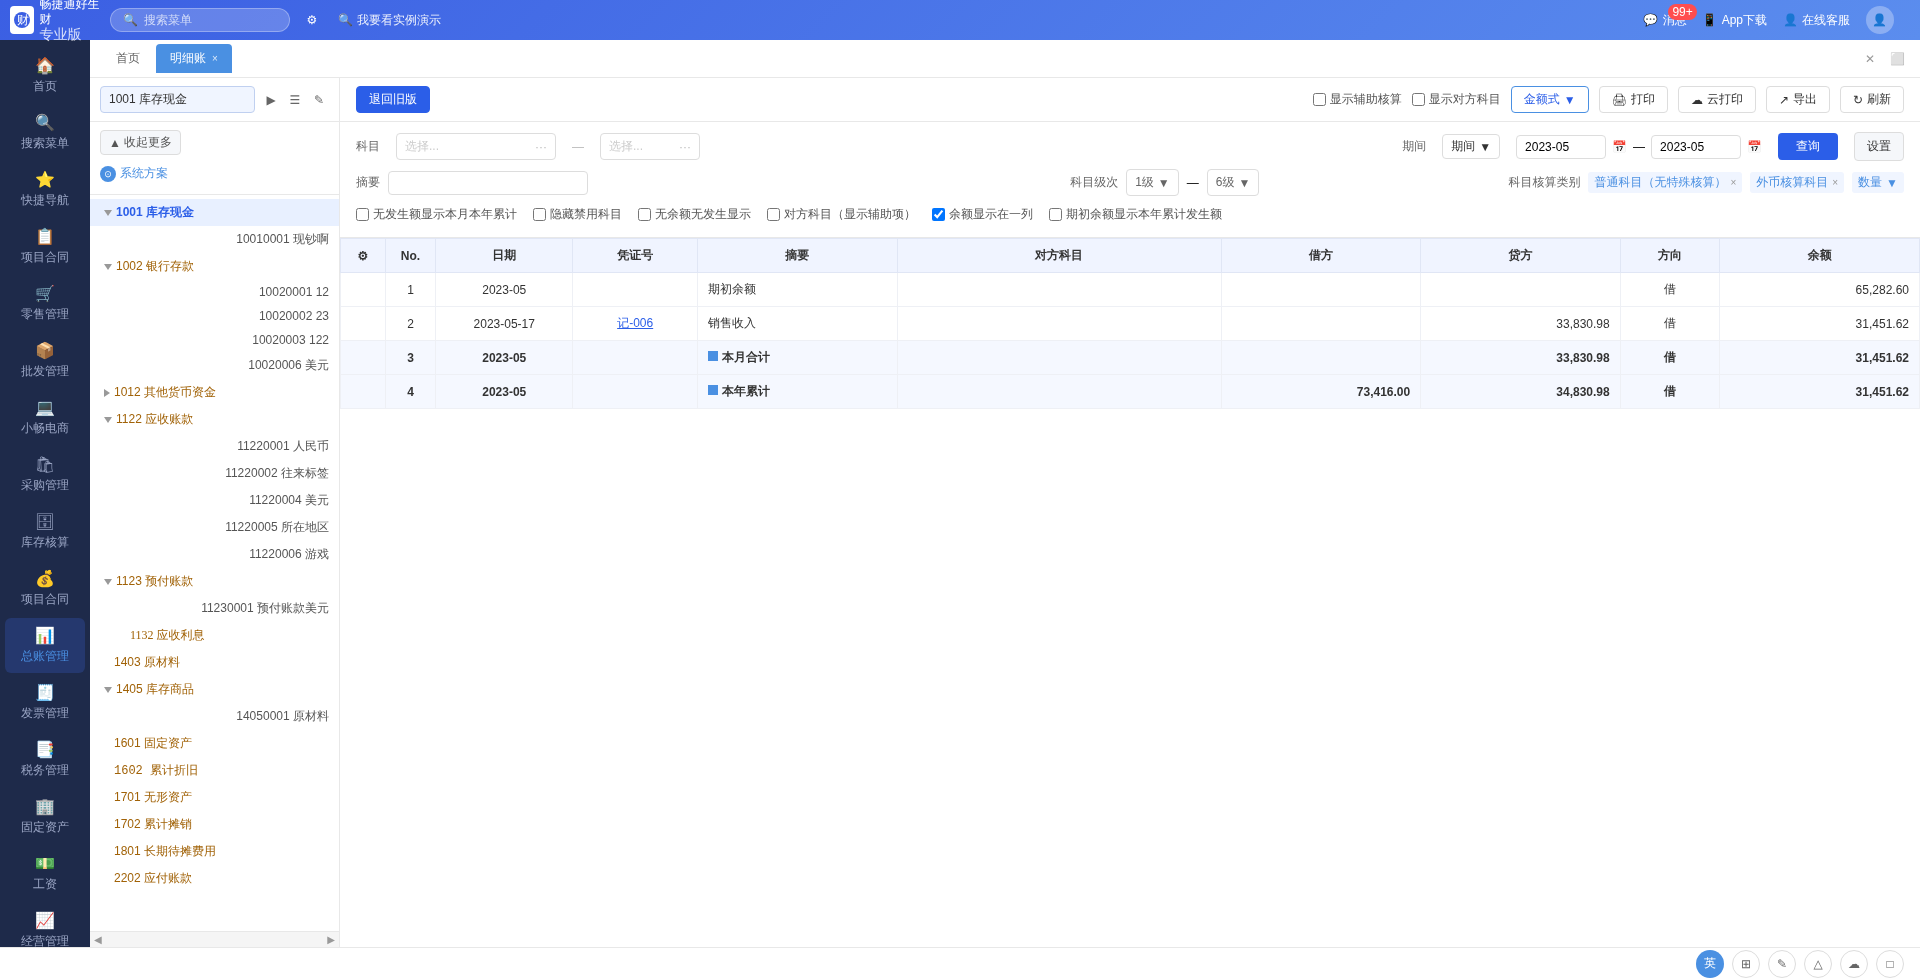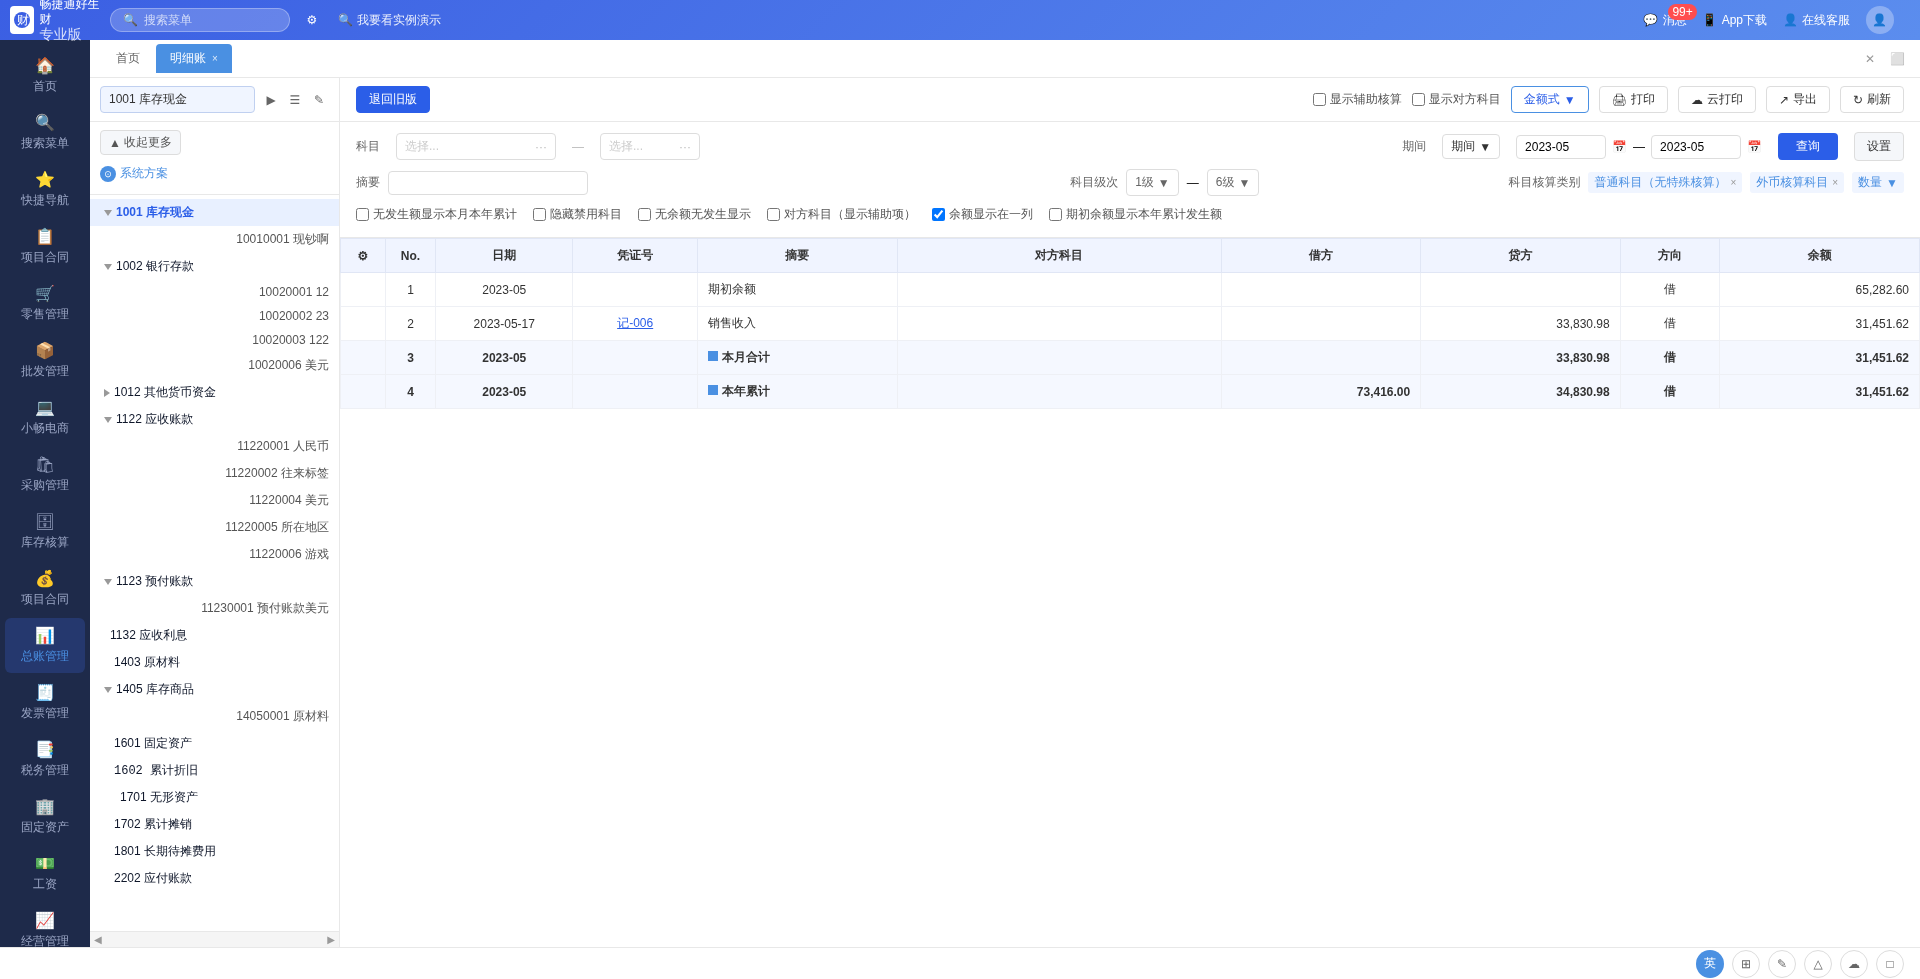--- a/index.html
+++ b/index.html
@@ -143,21 +143,21 @@
     .left-panel-icons { display: flex; gap: 4px; align-items: center; }
     .left-panel-icon { width: 20px; height: 20px; display: flex; align-items: center; justify-content: center; cursor: pointer; color: #666; }
     .subject-list { flex: 1; overflow-y: auto; padding: 4px 0; }
     .subject-group-item {
       padding: 5px 10px 5px 14px;
       cursor: pointer;
       display: flex;
       align-items: center;
       gap: 4px;
       font-size: 12px;
-      color: #0f172a;
+      color: #a16207;
     }
     .subject-group-item.selected { background: #e8f0ff; color: #2b5ee8; font-weight: bold; }
     .subject-group-item.level2 { padding-left: 24px; color: #555; justify-content: flex-end; }
     .triangle-right { width: 0; height: 0; border-top: 4px solid transparent; border-bottom: 4px solid transparent; border-left: 6px solid #999; display: inline-block; }
     .triangle-down { width: 0; height: 0; border-left: 4px solid transparent; border-right: 4px solid transparent; border-top: 6px solid #999; display: inline-block; }
     .left-panel-footer { height: 16px; background: #f5f5f5; border-top: 1px solid #e8e8e8; display: flex; align-items: center; justify-content: space-between; padding: 0 4px; }
     .scroll-arrow { color: #999; cursor: pointer; font-size: 10px; }
 
     
     .right-panel { flex: 1; display: flex; flex-direction: column; overflow: hidden; }
@@ -565,40 +565,40 @@
             <span>11220006 游戏</span>
           </div>
           <div class="subject-group-item">
             <span class="triangle-down"></span>
             <span>1123 预付账款</span>
           </div>
           <div class="subject-group-item level2">
             <span>11230001 预付账款美元</span>
           </div>
           <div class="subject-group-item">
-            <span style="margin-left:6px;">1132 应收利息</span>
+            <span style="margin-left:26px;font-family:Liberation Serif, serif;">1132 应收利息</span>
           </div>
           <div class="subject-group-item">
             <span style="margin-left:10px;">1403 原材料</span>
           </div>
           <div class="subject-group-item">
             <span class="triangle-down"></span>
             <span>1405 库存商品</span>
           </div>
           <div class="subject-group-item level2">
             <span>14050001 原材料</span>
           </div>
           <div class="subject-group-item">
             <span style="margin-left:10px;">1601 固定资产</span>
           </div>
           <div class="subject-group-item">
             <span style="margin-left:10px;font-family:Liberation Mono, monospace;">1602 累计折旧</span>
           </div>
           <div class="subject-group-item">
-            <span style="margin-left:16px;">1701 无形资产</span>
+            <span style="margin-left:10px;">1701 无形资产</span>
           </div>
           <div class="subject-group-item">
             <span style="margin-left:10px;">1702 累计摊销</span>
           </div>
           <div class="subject-group-item">
             <span style="margin-left:10px;">1801 长期待摊费用</span>
           </div>
           <div class="subject-group-item">
             <span style="margin-left:10px;">2202 应付账款</span>
           </div>

